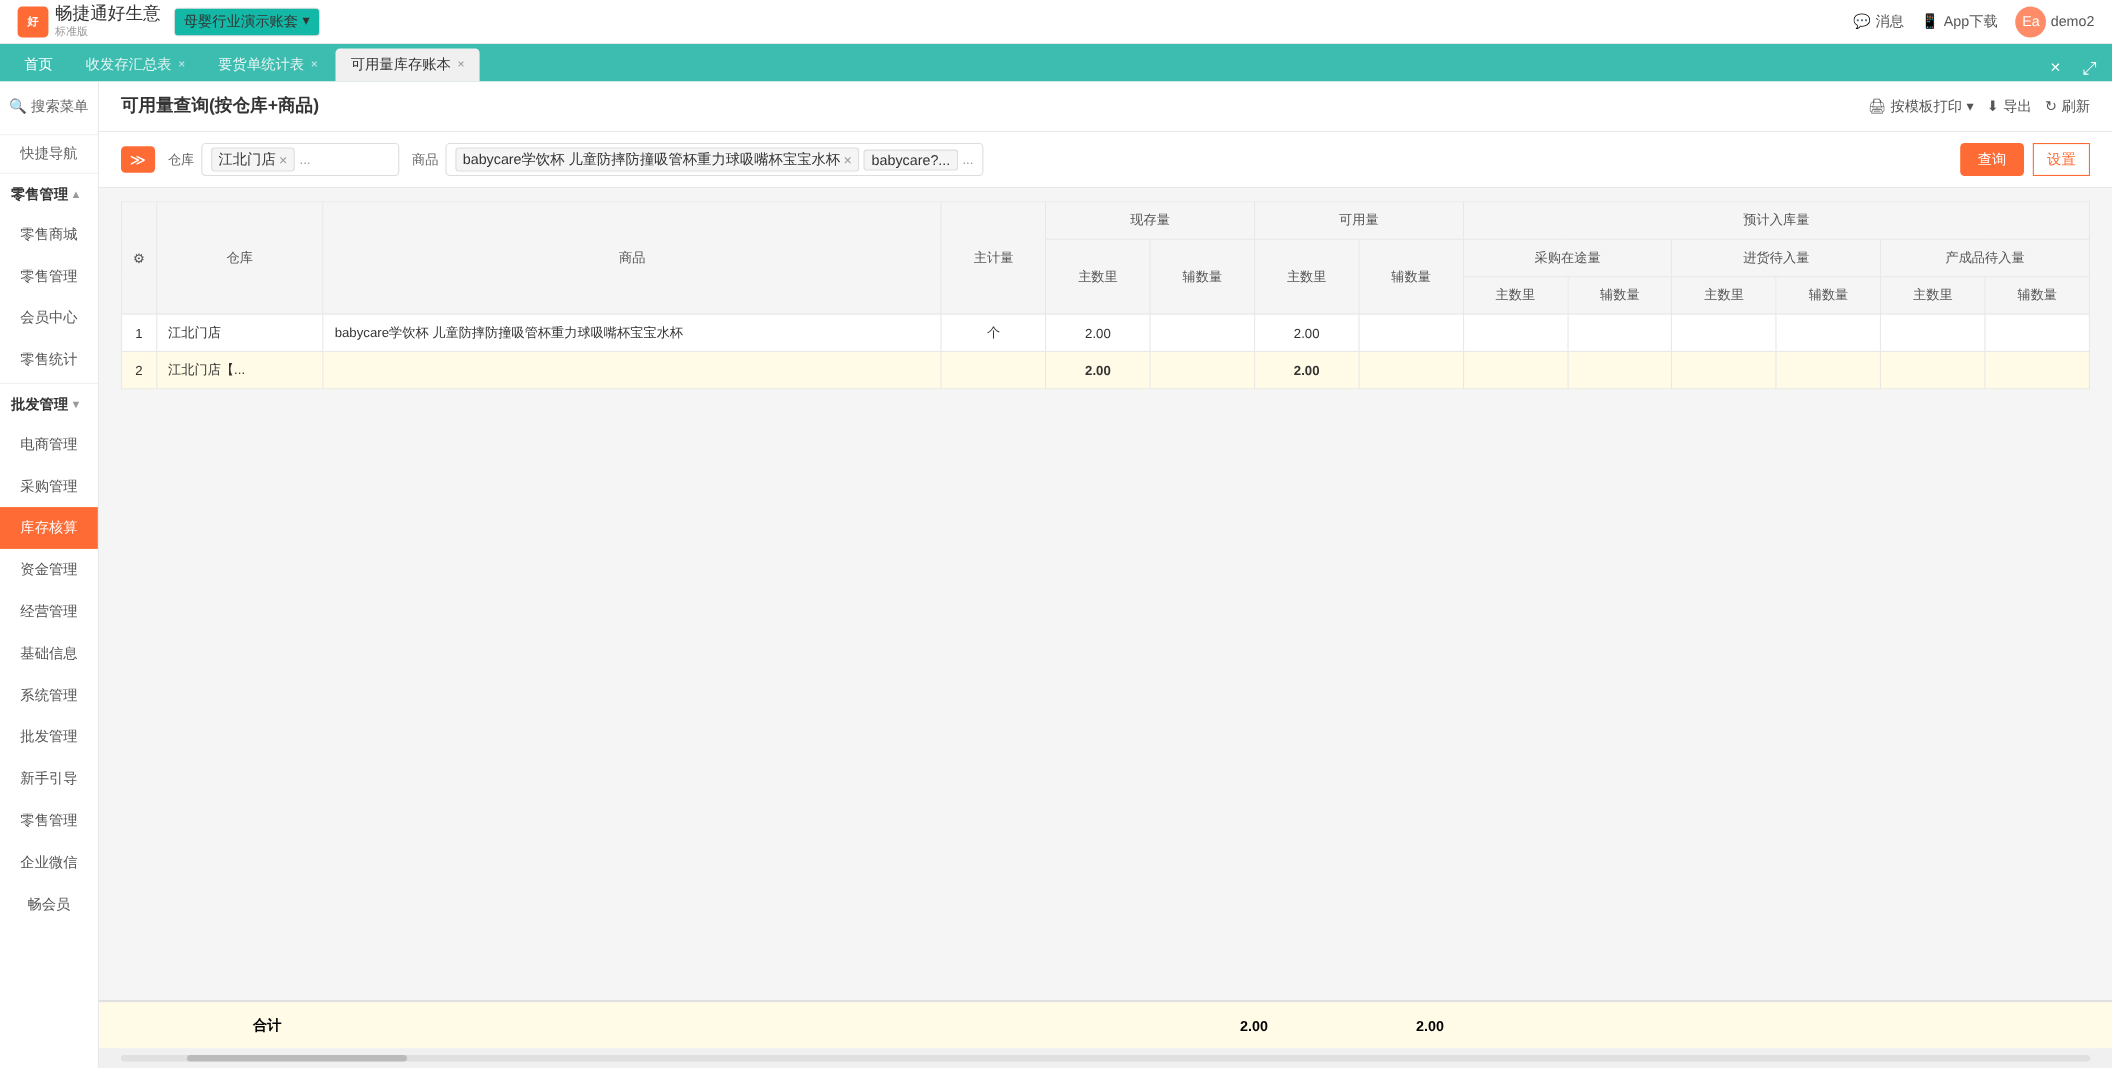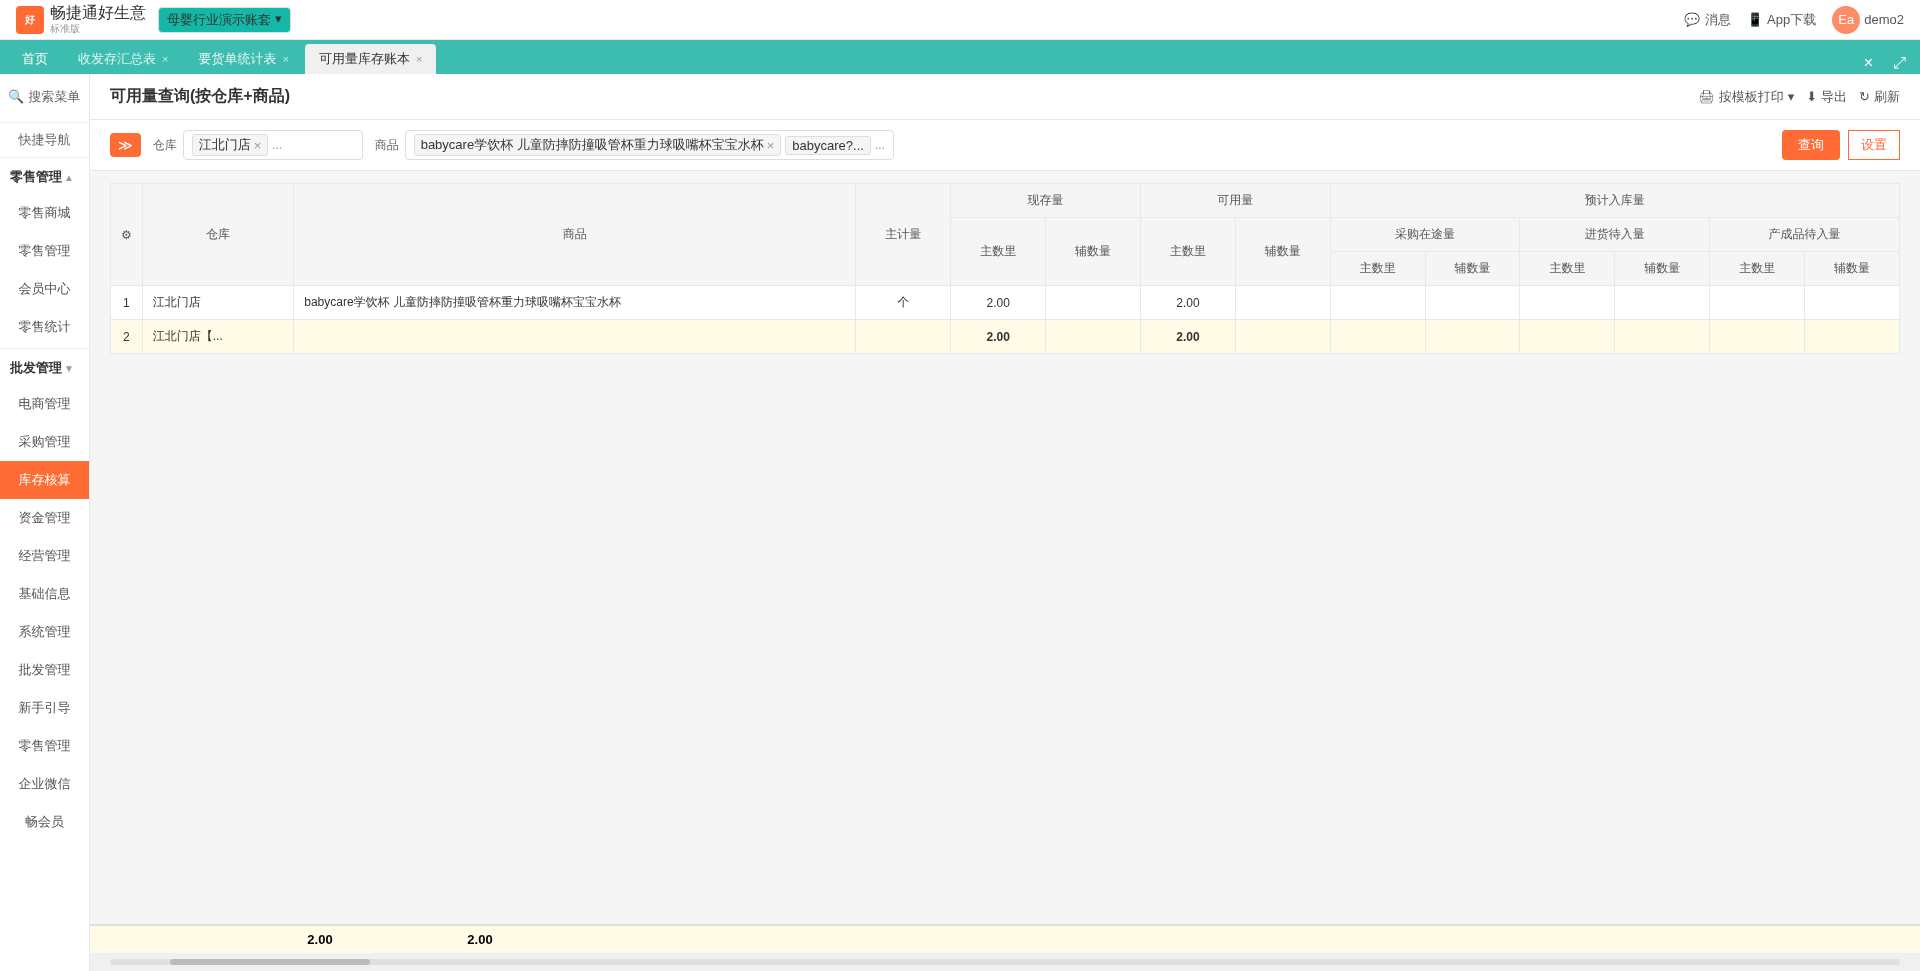--- a/index.html
+++ b/index.html
@@ -347,20 +347,23 @@
             <td></td>
             <td></td>
           </tr>
         </tbody>
       </table>
     </div>
 
     <div style="background:#fffbe6; border-top:2px solid #e0e0e0; padding: 6px 20px; display:flex; align-items:center;">
       <div style="width:30px;"></div>
       <div style="width:80px;"></div>
+      <div style="flex:1; padding:6px 10px; font-weight:bold;">
+        <span>合计</span>
+      </div>
       <div style="width:60px; text-align:center;"></div>
       <div style="width:80px; text-align:center; font-weight:bold;">2.00</div>
       <div style="width:80px; text-align:center;"></div>
       <div style="width:80px; text-align:center; font-weight:bold;">2.00</div>
       <div style="width:80px;"></div>
       <div style="width:80px;"></div>
       <div style="width:80px;"></div>
       <div style="width:80px;"></div>
       <div style="width:80px;"></div>
       <div style="width:80px;"></div>

